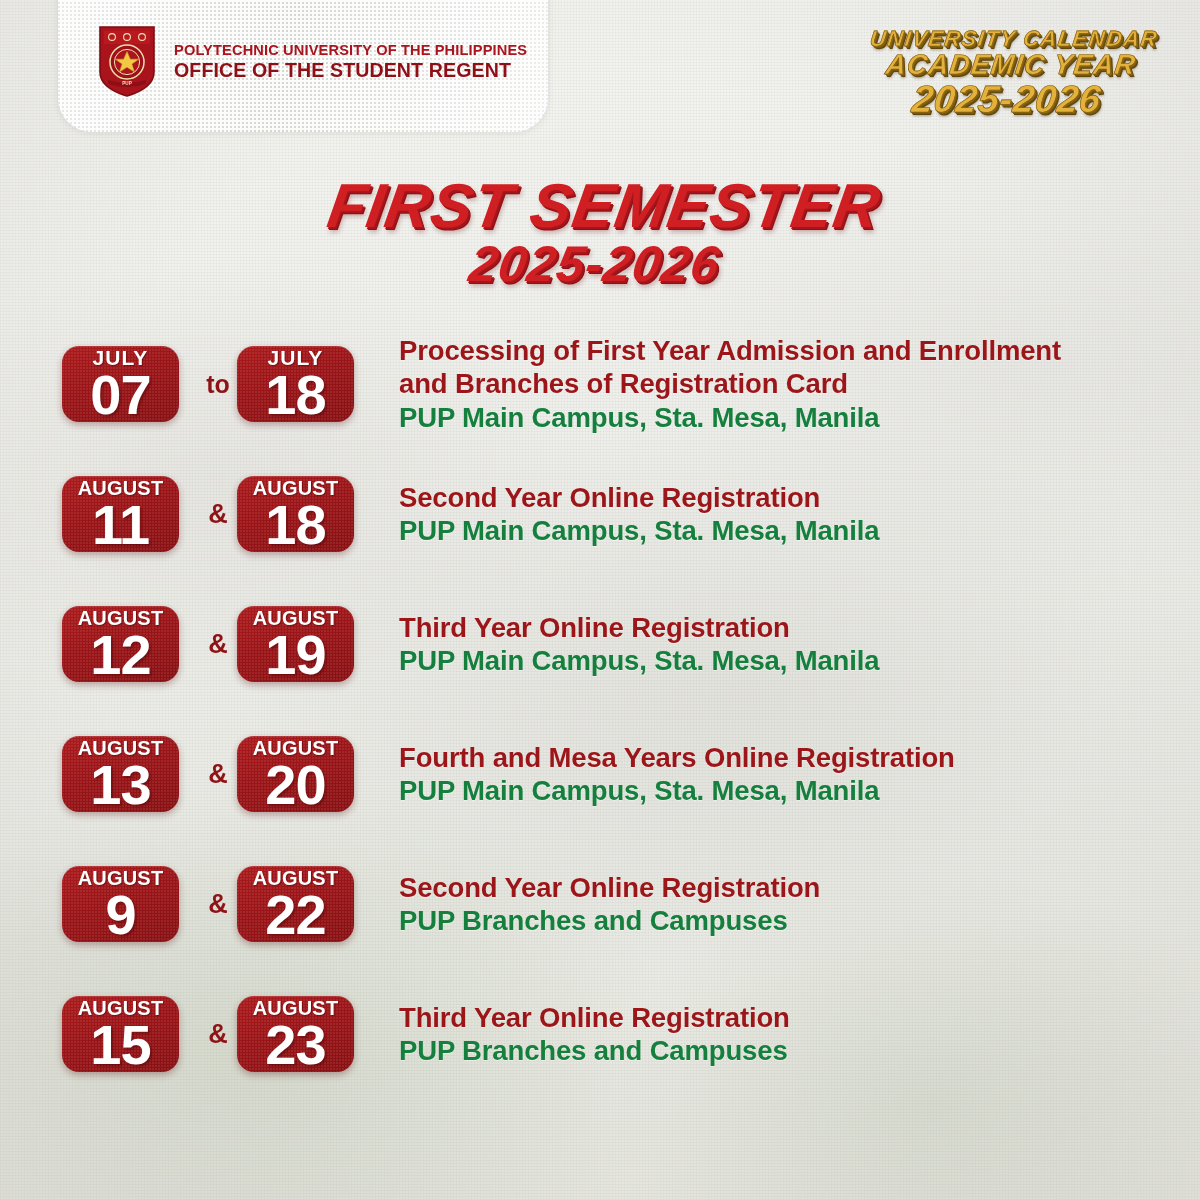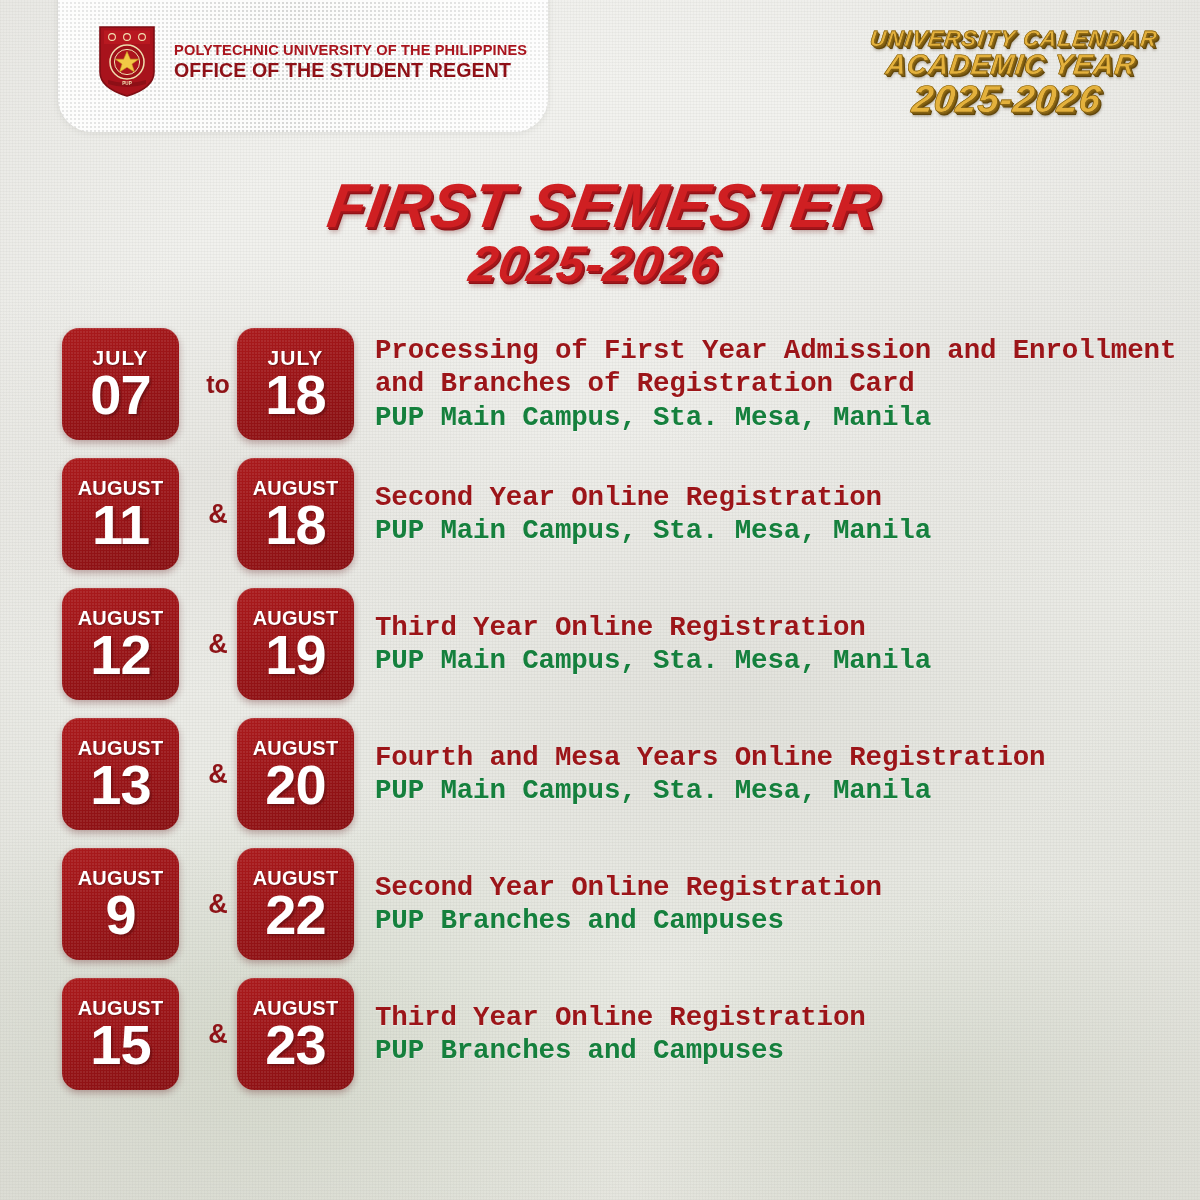--- a/index.html
+++ b/index.html
@@ -125,21 +125,21 @@
   }
   .row {
     display:flex; align-items:center;
     height:100px;
     margin-bottom:30px;
   }
   .row:last-child { margin-bottom:0; }
 
   .chip {
     position:relative;
-    width:117px; height:112px; flex:0 0 117px;
+    width:117px; height:76px; flex:0 0 117px;
     border-radius:17px;
     background:#991316;
     background-image:
       radial-gradient(circle at 1px 1px, rgba(255,255,255,.085) .7px, transparent 1px),
       linear-gradient(160deg,#ab1a1c 0%,#9a1417 46%,#871013 100%);
     background-size:3px 3px, 100% 100%;
     box-shadow:0 3px 7px rgba(90,18,20,.33), inset 0 1px 0 rgba(255,255,255,.10);
     display:flex; flex-direction:column;
     align-items:center; justify-content:center;
     overflow:hidden;
@@ -169,23 +169,22 @@
     color:#8e1317;
     font-weight:bold;
     font-size:24px;
     line-height:1;
     padding-left:20px;
   }
   .connector.conn-to { font-size:25px; }
   .connector.conn-amp { font-size:27px; }
 
   .desc {
-    padding-left:21px;
+    padding-left:45px;
     color:#9c1519;
-    font-family:Liberation Mono, monospace;
   }
   .desc-line {
     font-weight:bold;
     font-size:27.5px;
     line-height:1.21;
     letter-spacing:-.15px;
     white-space:nowrap;
     text-shadow:0 1px 1px rgba(255,255,255,.45);
   }
   .desc-line.venue { color:#15803d; }

